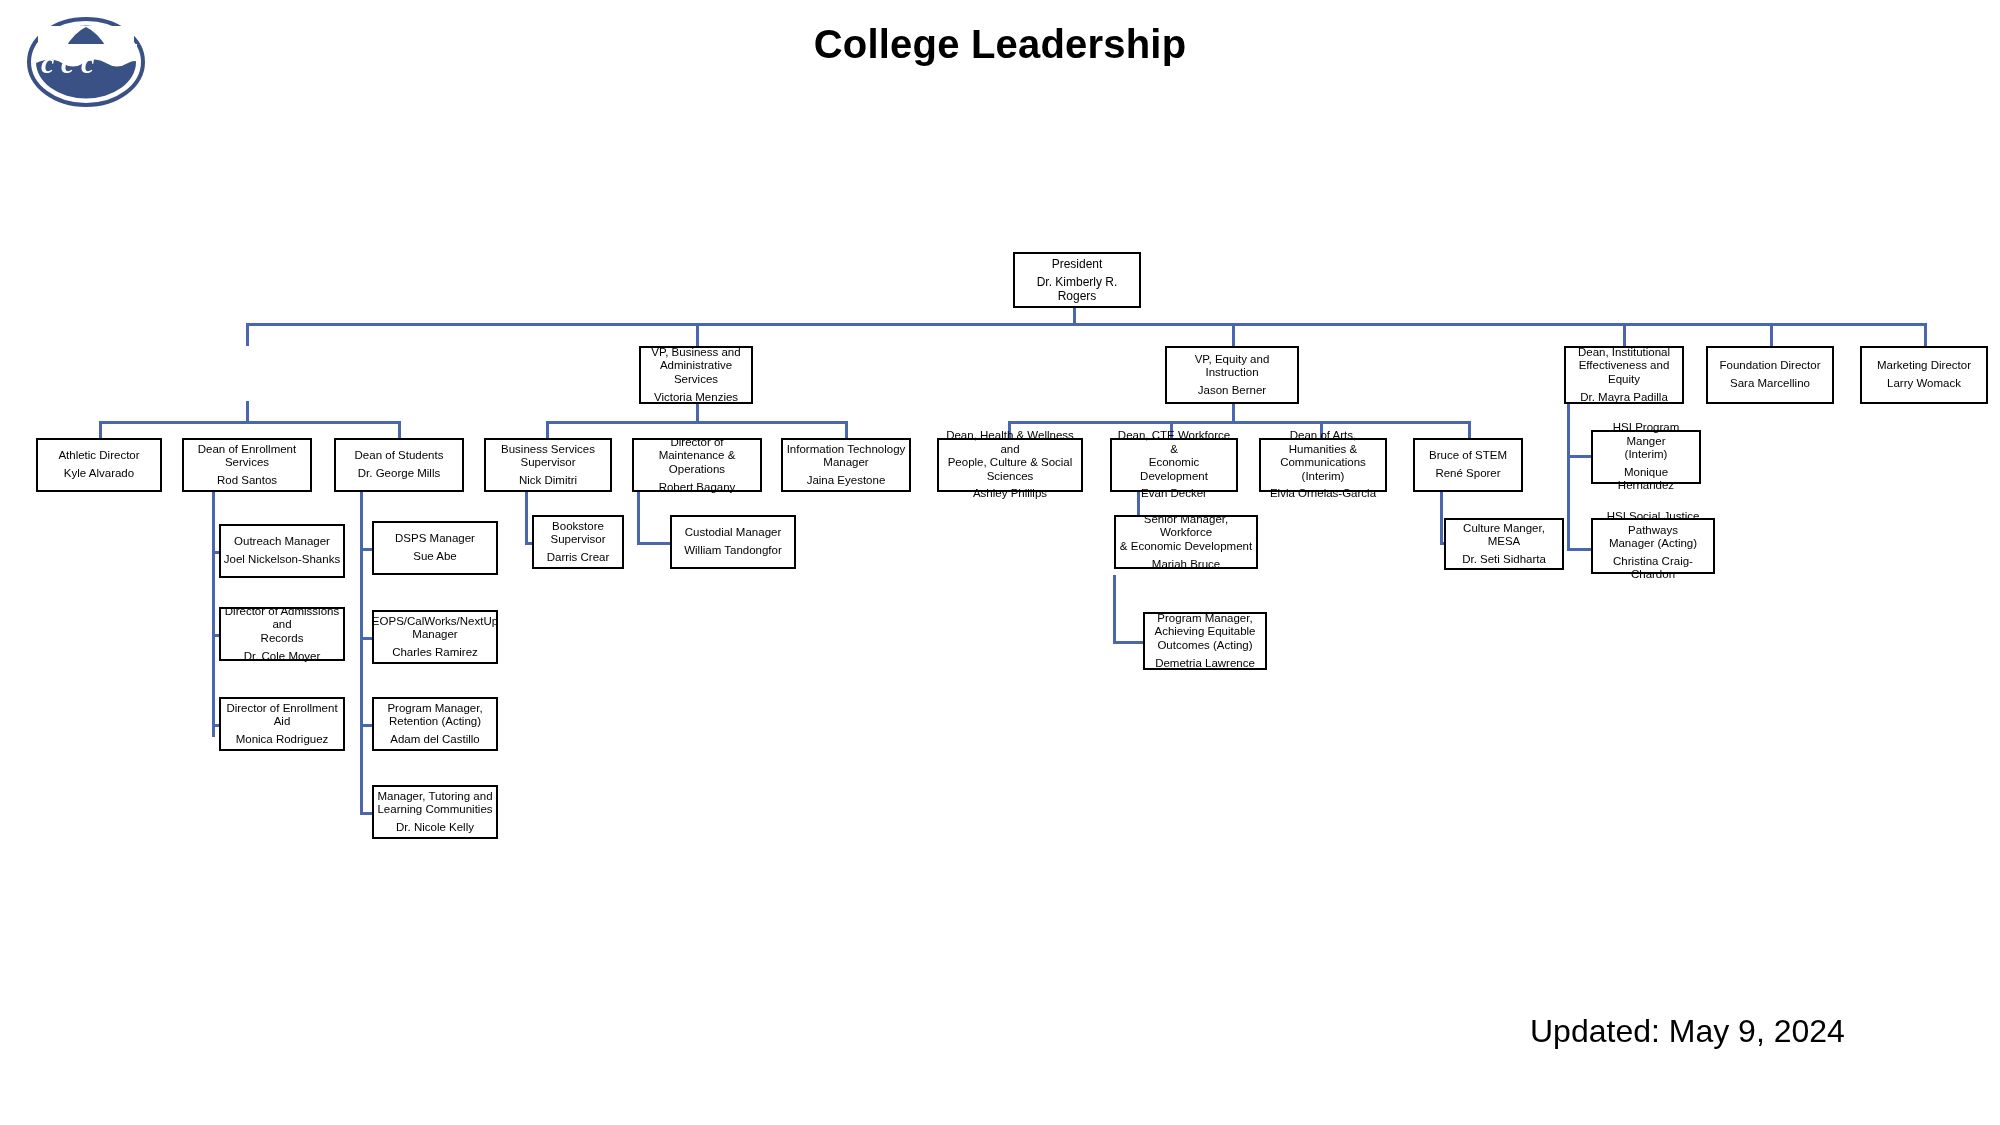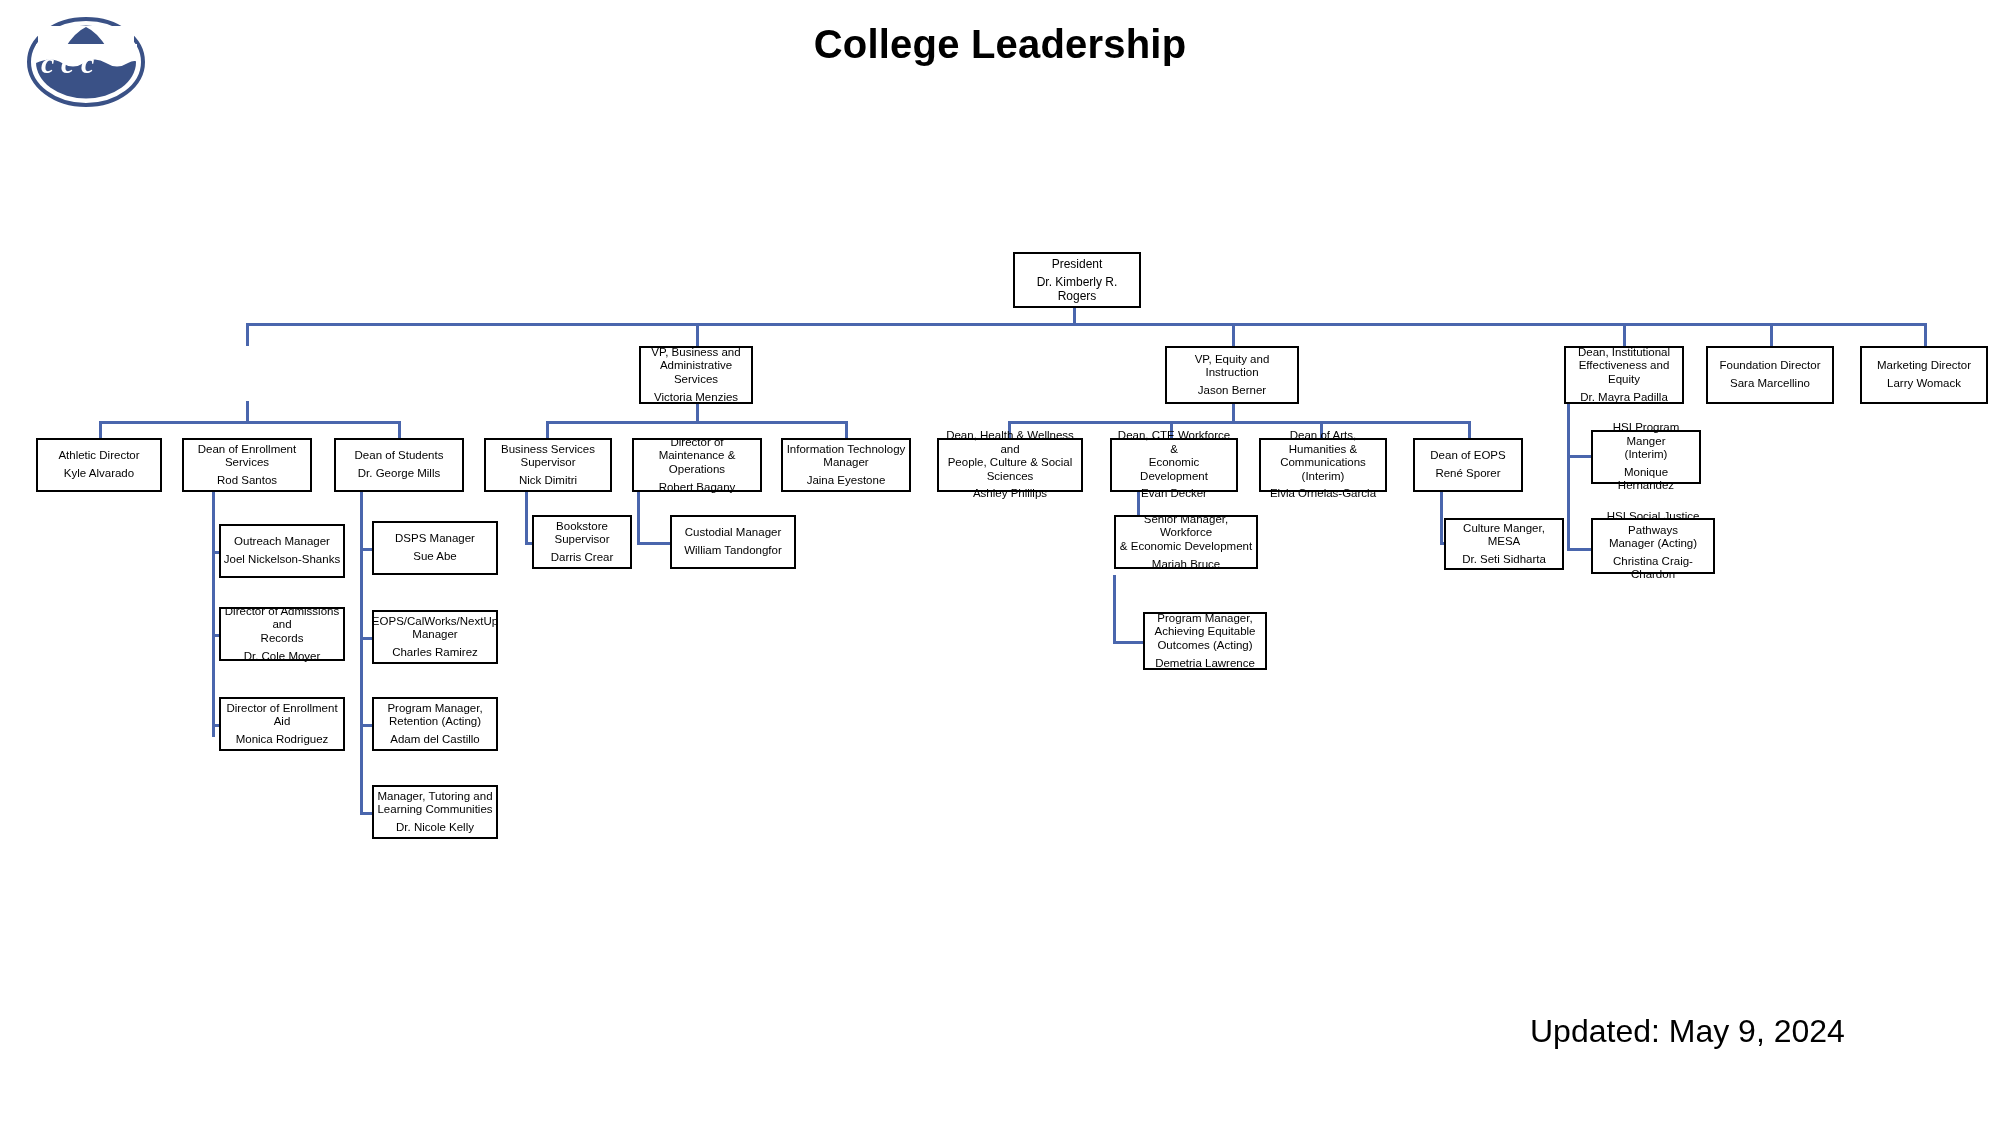--- a/index.html
+++ b/index.html
@@ -224,38 +224,38 @@
     <span class="title-line">Dean, CTE Workforce &amp;
 Economic Development</span>
     <span class="name-line">Evan Decker</span>
   </div>
   <div class="node" style="left:1259px; top:438px; width:128px; height:54px;">
     <span class="title-line">Dean of Arts, Humanities &amp;
 Communications (Interim)</span>
     <span class="name-line">Elvia Ornelas-Garcia</span>
   </div>
   <div class="node" style="left:1413px; top:438px; width:110px; height:54px;">
-    <span class="title-line">Dean of EOPS</span>
+    <span class="title-line">Bruce of STEM</span>
     <span class="name-line">René Sporer</span>
   </div>
   <div class="node" style="left:1591px; top:430px; width:110px; height:54px;">
     <span class="title-line">HSI Program Manger
 (Interim)</span>
     <span class="name-line">Monique Hernandez</span>
   </div>
 
   <div class="node" style="left:219px; top:524px; width:126px; height:54px;">
     <span class="title-line">Outreach Manager</span>
     <span class="name-line">Joel Nickelson-Shanks</span>
   </div>
   <div class="node" style="left:372px; top:521px; width:126px; height:54px;">
     <span class="title-line">DSPS Manager</span>
     <span class="name-line">Sue Abe</span>
   </div>
-  <div class="node" style="left:532px; top:515px; width:100px; height:54px;">
+  <div class="node" style="left:532px; top:515px; width:92px; height:54px;">
     <span class="title-line">Bookstore Supervisor</span>
     <span class="name-line">Darris Crear</span>
   </div>
   <div class="node" style="left:670px; top:515px; width:126px; height:54px;">
     <span class="title-line">Custodial Manager</span>
     <span class="name-line">William Tandongfor</span>
   </div>
   <div class="node" style="left:219px; top:607px; width:126px; height:54px;">
     <span class="title-line">Director of Admissions and
 Records</span>

